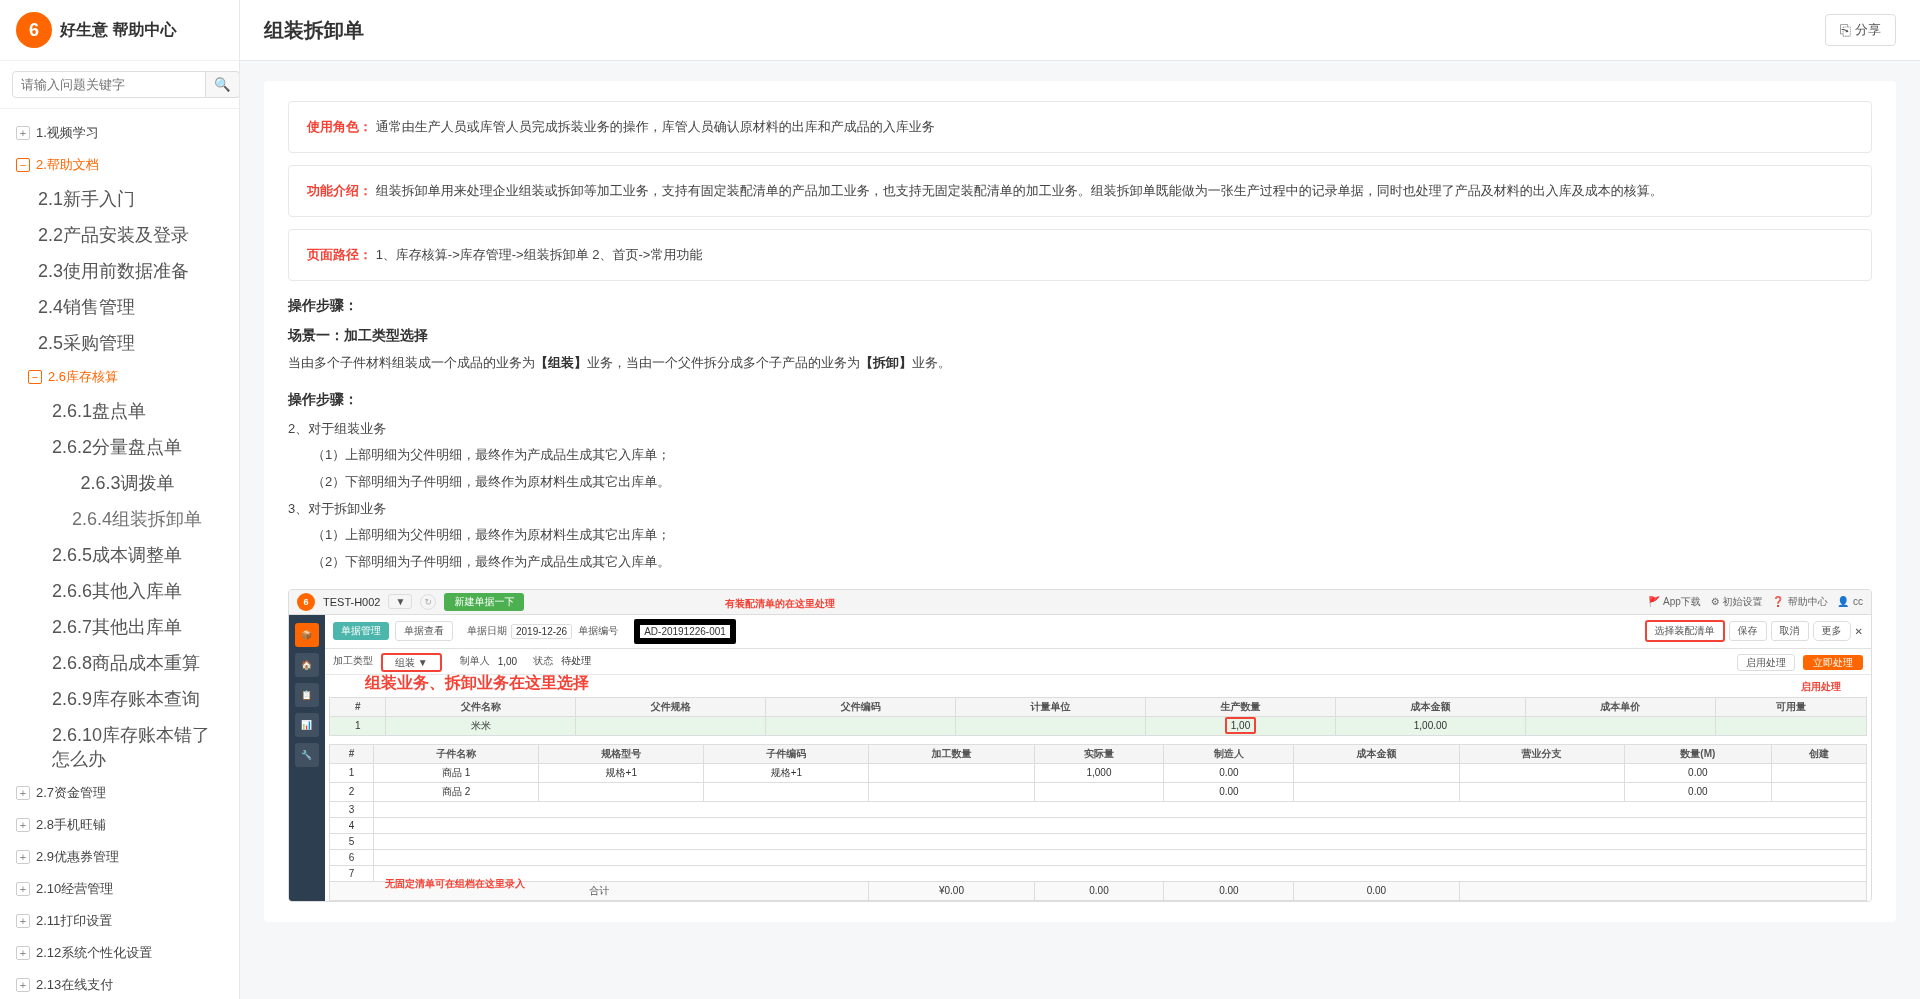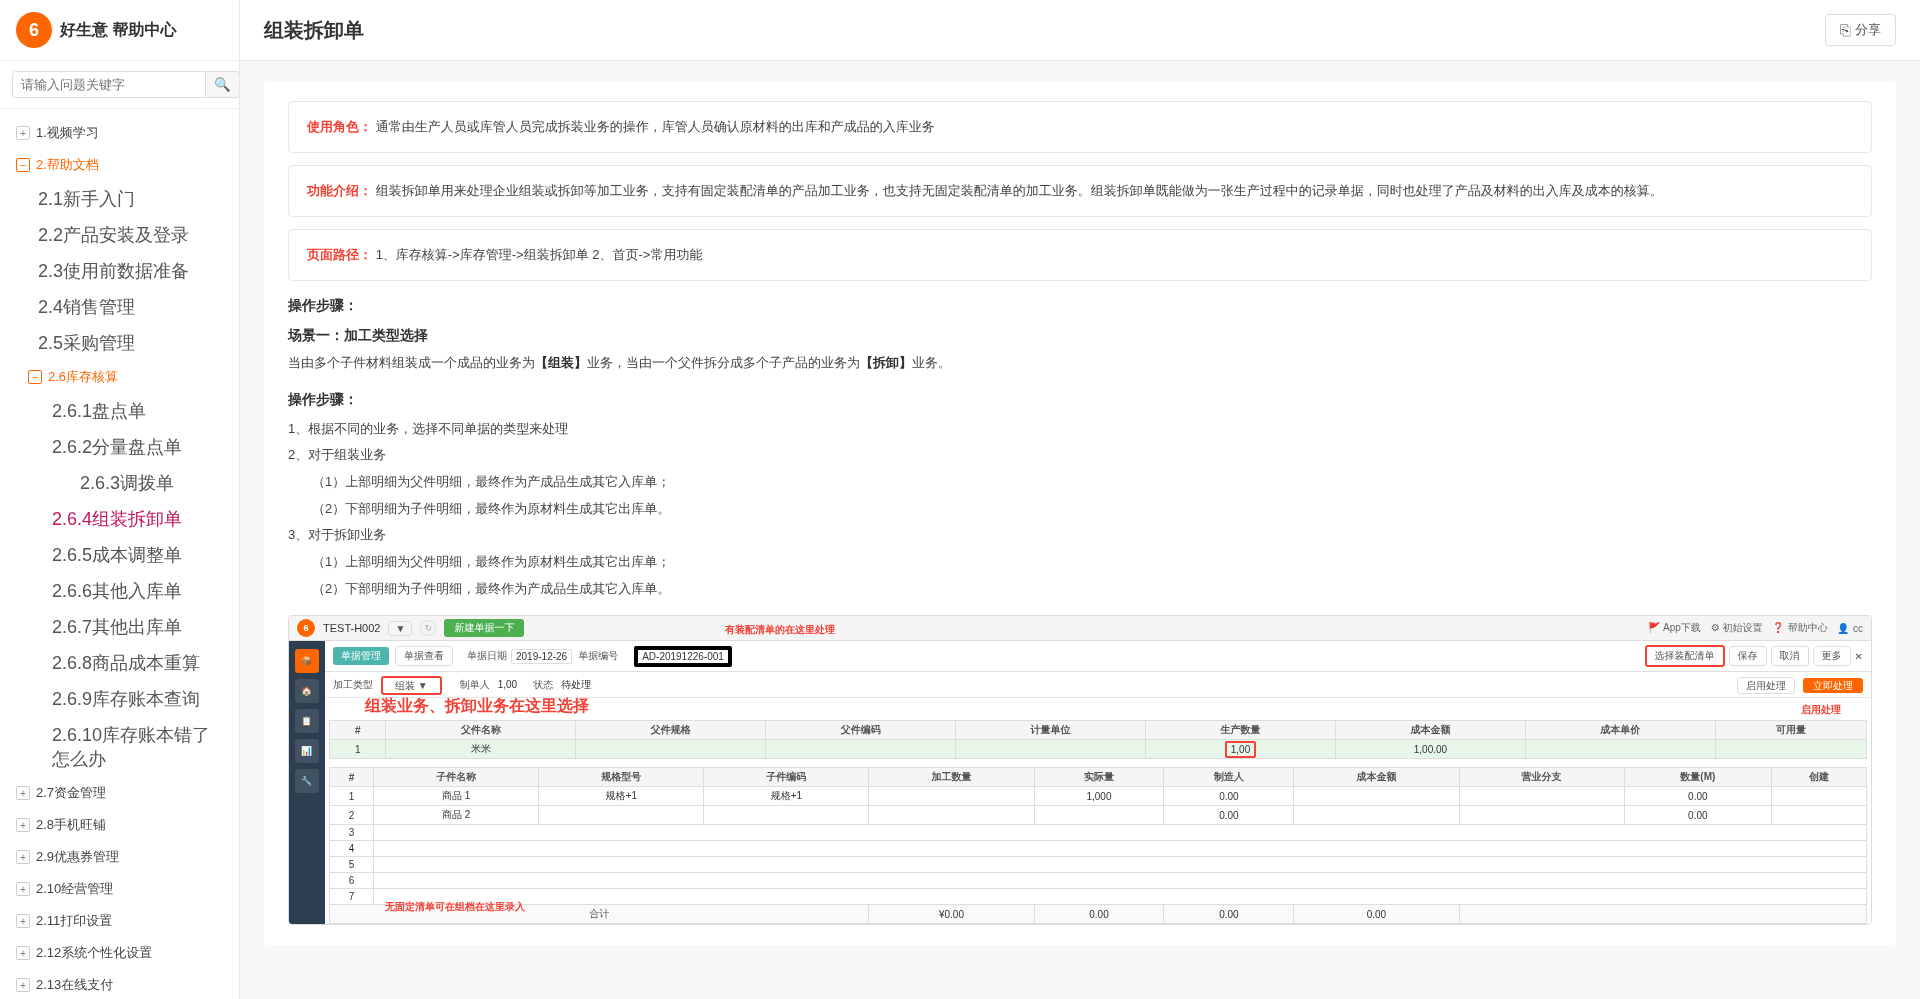--- a/index.html
+++ b/index.html
@@ -264,22 +264,22 @@
     <div class="nav-sub-item">2.4销售管理</div>
     <div class="nav-sub-item">2.5采购管理</div>
 
     <div class="nav-item active" style="padding-left:28px;">
       <span class="minus-icon">−</span>
       <span>2.6库存核算</span>
     </div>
 
     <div class="nav-sub-item" style="padding-left:52px;">2.6.1盘点单</div>
     <div class="nav-sub-item" style="padding-left:52px;">2.6.2分量盘点单</div>
-    <div class="nav-sub-item" style="padding-left:80px;">2.6.3调拨单</div>
-    <div class="nav-sub-item active" style="padding-left:52px; color:#be185d;">2.6.4组装拆卸单</div>
+    <div class="nav-sub-item" style="padding-left:32px;text-align:center;">2.6.3调拨单</div>
+    <div class="nav-sub-item active" style="padding-left:72px; color:#737373;">2.6.4组装拆卸单</div>
     <div class="nav-sub-item" style="padding-left:52px;">2.6.5成本调整单</div>
     <div class="nav-sub-item" style="padding-left:52px;">2.6.6其他入库单</div>
     <div class="nav-sub-item" style="padding-left:52px;">2.6.7其他出库单</div>
     <div class="nav-sub-item" style="padding-left:52px;">2.6.8商品成本重算</div>
     <div class="nav-sub-item" style="padding-left:52px;">2.6.9库存账本查询</div>
     <div class="nav-sub-item" style="padding-left:52px;">2.6.10库存账本错了怎么办</div>
 
     <div class="nav-item">
       <span class="plus-icon">+</span>
       <span>2.7资金管理</span>
@@ -352,21 +352,20 @@
         <strong>场景一：加工类型选择</strong>
       </div>
 
       <p class="content-text">
         当由多个子件材料组装成一个成品的业务为<strong>【组装】</strong>业务，当由一个父件拆分成多个子产品的业务为<strong>【拆卸】</strong>业务。
       </p>
 
       <div class="section-title">操作步骤：</div>
 
       <ul class="steps-list">
-        <li class="numbered">1、根据不同的业务，选择不同单据的类型来处理</li>
         <li class="numbered">2、对于组装业务</li>
         <ul class="sub-list">
           <li>（1）上部明细为父件明细，最终作为产成品生成其它入库单；</li>
           <li>（2）下部明细为子件明细，最终作为原材料生成其它出库单。</li>
         </ul>
         <li class="numbered">3、对于拆卸业务</li>
         <ul class="sub-list">
           <li>（1）上部明细为父件明细，最终作为原材料生成其它出库单；</li>
           <li>（2）下部明细为子件明细，最终作为产成品生成其它入库单。</li>
         </ul>
@@ -403,21 +402,21 @@
 
               <div style="background:#fff;padding:4px 8px;display:flex;align-items:center;gap:6px;border-bottom:1px solid #e0e0e0;position:relative;">
                 <span style="background:#4db6ac;color:#fff;padding:2px 8px;border-radius:3px;font-size:10px;">单据管理</span>
                 <span style="padding:2px 8px;border:1px solid #ddd;border-radius:3px;font-size:10px;color:#555;">单据查看</span>
                 <div style="display:flex;align-items:center;gap:4px;font-size:10px;margin-left:8px;">
                   <span style="color:#555;">单据日期</span>
                   <span style="border:1px solid #ddd;padding:1px 4px;border-radius:2px;font-size:10px;">2019-12-26</span>
                 </div>
                 <div style="display:flex;align-items:center;gap:16px;font-size:10px;">
                   <span style="color:#555;">单据编号</span>
-                  <span style="border:4px solid #000000;padding:1px 4px;border-radius:2px;font-size:10px;">AD-20191226-001</span>
+                  <span style="border:6px solid #000000;padding:1px 4px;border-radius:2px;font-size:10px;">AD-20191226-001</span>
                 </div>
 
                 <div style="position:absolute;top:-18px;left:400px;color:#f44336;font-size:10px;font-weight:bold;white-space:nowrap;">有装配清单的在这里处理</div>
                 <div style="margin-left:auto;display:flex;gap:4px;align-items:center;">
 
                   <div style="position:relative;">
                     <span style="border:2px solid #f44336;border-radius:3px;padding:2px 8px;font-size:10px;color:#555;display:inline-block;">选择装配清单</span>
                   </div>
                   <span style="padding:2px 8px;border:1px solid #ddd;border-radius:3px;font-size:10px;color:#555;">保存</span>
                   <span style="padding:2px 8px;border:1px solid #ddd;border-radius:3px;font-size:10px;color:#555;">取消</span>

